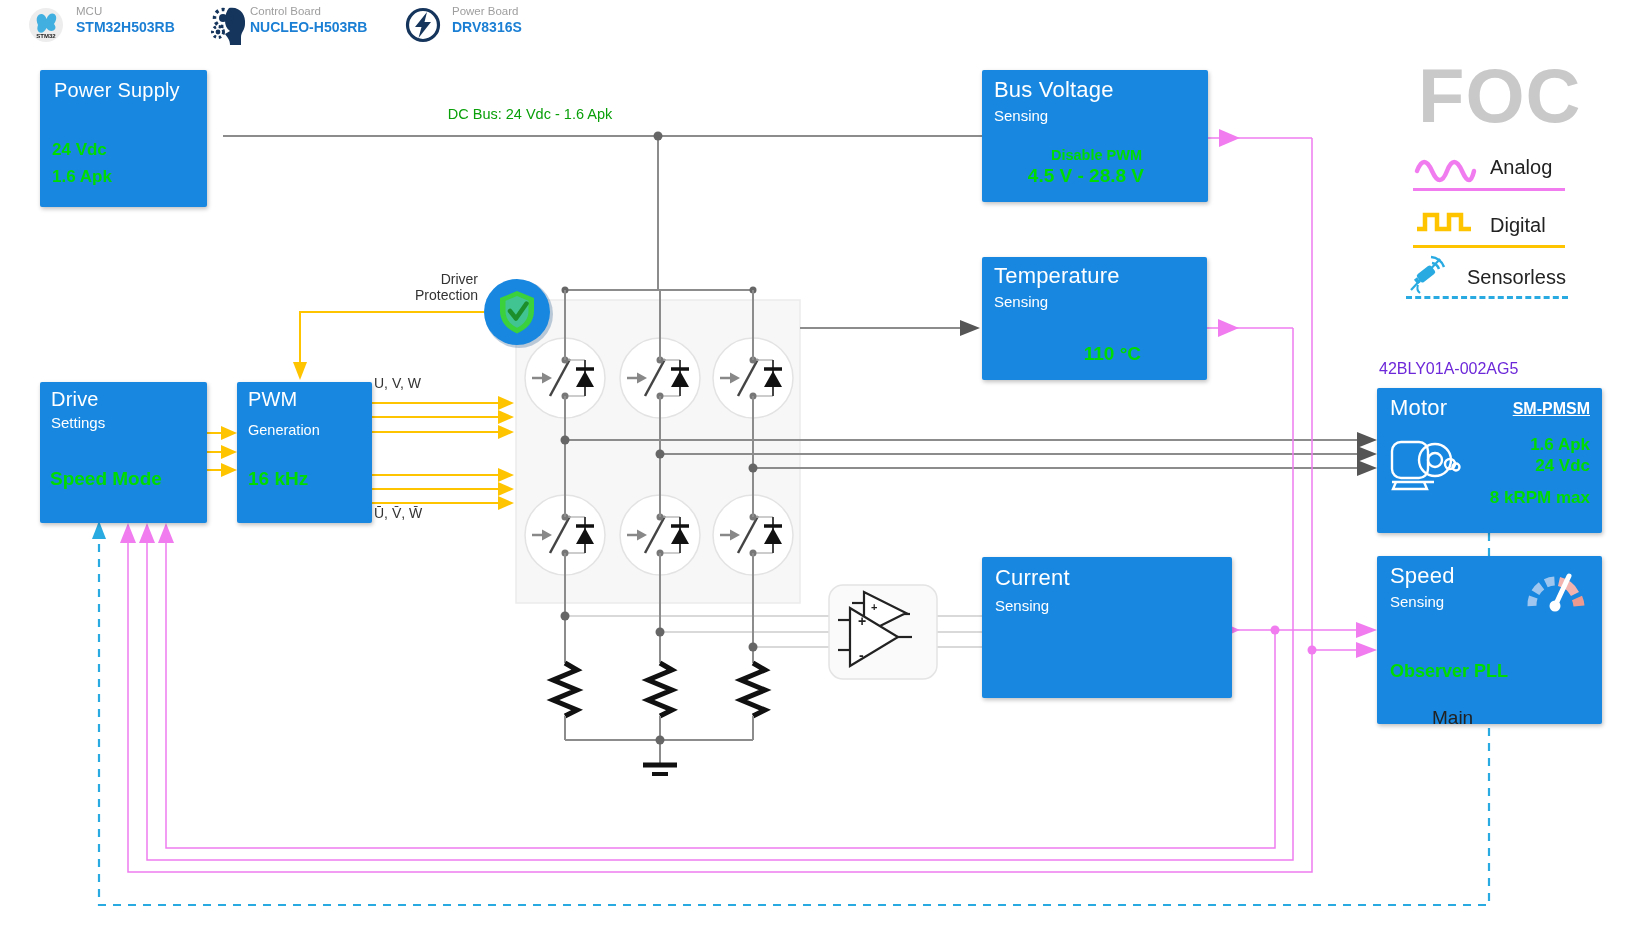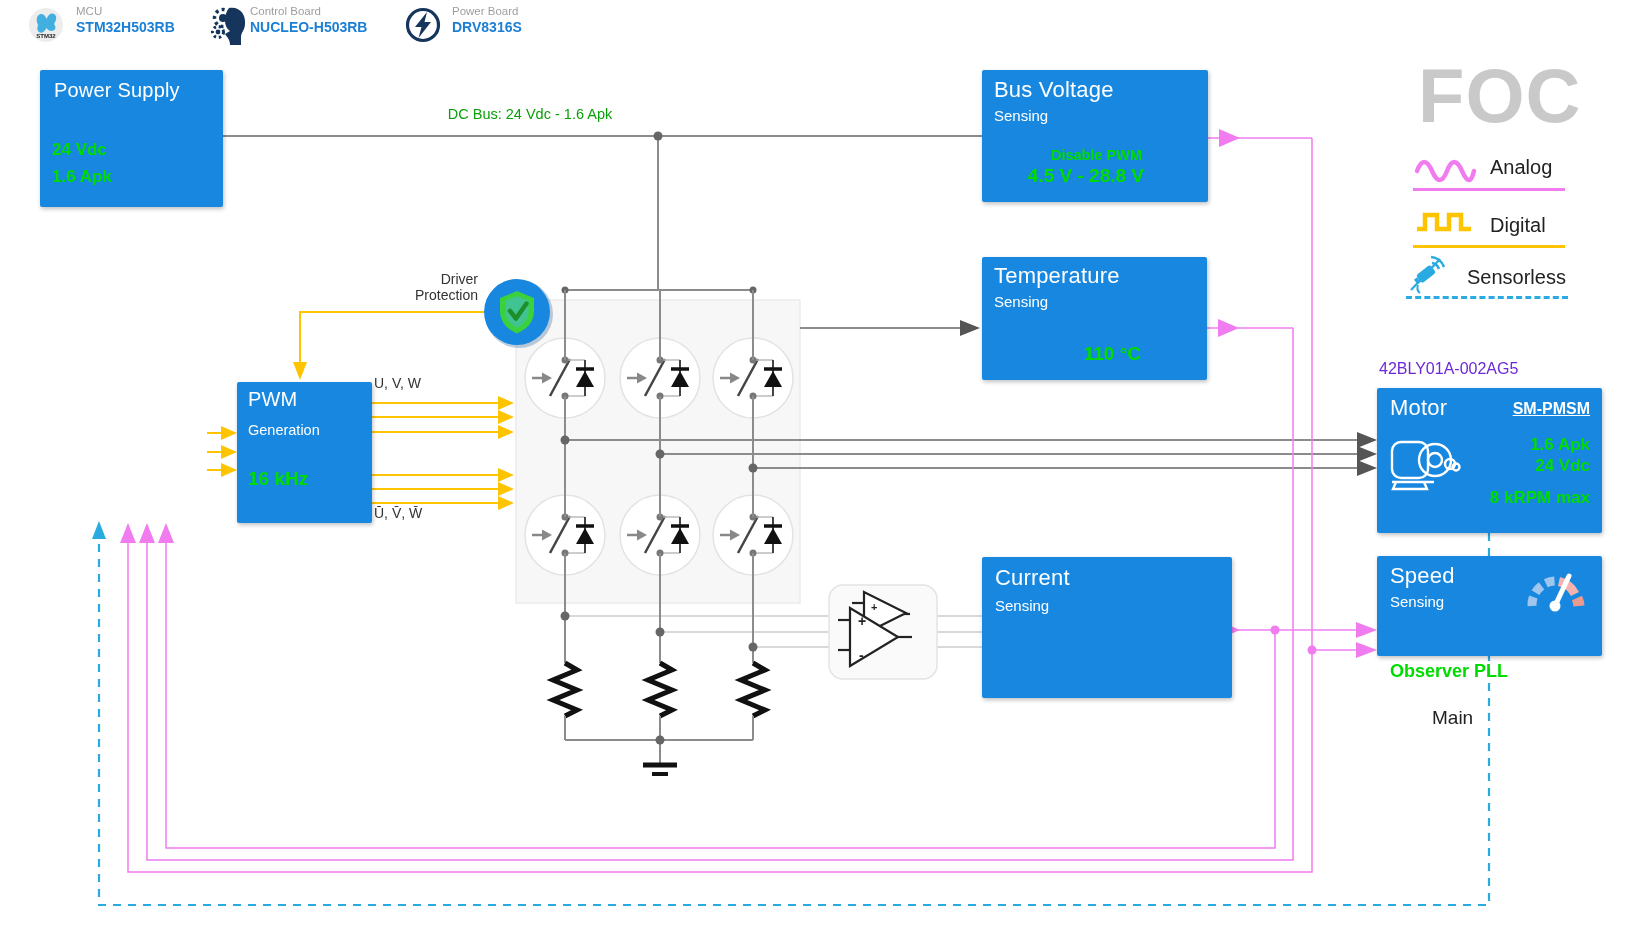--- a/index.html
+++ b/index.html
@@ -284,39 +284,44 @@
         <path d="M28 13 A9 9 0 0 1 35 19" stroke="#29abe2" stroke-width="2.5" fill="none"></path>
         <path d="M27 7 A15 15 0 0 1 40 17" stroke="#29abe2" stroke-width="2.5" fill="none"></path>
         <line x1="7" y1="40" x2="36" y2="9" stroke="#29abe2" stroke-width="2.2"></line>
         <path d="M14 35 q-2 5 2 8" stroke="#29abe2" stroke-width="2" fill="none"></path>
       </svg>
     </span>
     <span class="legend-text" style="left:1467px;top:266px;">Sensorless</span>
     <div class="abs" style="left:1406px;top:296px;width:162px;border-top:3.5px dashed var(--sensorless_blue);"></div>
   </div>
 
-  <div class="blk" style="left:40px;top:70px;width:183px;height:137px;">
+  <div class="blk" style="left:40px;top:70px;width:167px;height:137px;">
     <div class="b-title" style="left:14px;top:9px;font-size:20px;">Power Supply</div>
     <div class="grn" style="left:12px;top:70px;font-size:17px;">24 Vdc</div>
     <div class="grn" style="left:12px;top:97px;font-size:17px;">1.6 Apk</div>
   </div>
 
   <div class="blk" style="left:982px;top:70px;width:226px;height:132px;">
     <div class="b-title" style="left:12px;top:7px;font-size:22px;">Bus Voltage</div>
     <div class="b-sub" style="left:12px;top:37px;">Sensing</div>
     <div class="grn" style="right:66px;top:77px;font-size:14.5px;">Disable PWM</div>
     <div class="grn" style="right:64px;top:95px;font-size:19px;">4.5 V - 28.8 V</div>
   </div>
 
   <div class="blk" style="left:982px;top:257px;width:225px;height:123px;">
     <div class="b-title" style="left:12px;top:6px;font-size:22px;">Temperature</div>
     <div class="b-sub" style="left:12px;top:36px;">Sensing</div>
     <div class="grn" style="right:66px;top:86px;font-size:19px;">110 °C</div>
   </div>
 
+  <div class="blk" style="left:40px;top:382px;width:167px;height:141px;">
+    <div class="b-title" style="left:11px;top:6px;font-size:20px;">Drive</div>
+    <div class="b-sub" style="left:11px;top:32px;">Settings</div>
+    <div class="grn" style="left:10px;top:86px;font-size:19px;">Speed Mode</div>
+  </div>
 
   <div class="blk" style="left:237px;top:382px;width:135px;height:141px;">
     <div class="b-title" style="left:11px;top:6px;font-size:20px;">PWM</div>
     <div class="b-sub" style="left:11px;top:40px;font-size:14.5px;">Generation</div>
     <div class="grn" style="left:11px;top:86px;font-size:19px;">16 kHz</div>
   </div>
 
   <div class="blk" style="left:982px;top:557px;width:250px;height:141px;">
     <div class="b-title" style="left:13px;top:8px;font-size:22px;">Current</div>
     <div class="b-sub" style="left:13px;top:40px;">Sensing</div>
@@ -335,21 +340,21 @@
           <circle cx="69" cy="41" r="3.5"></circle>
         <path d="M5 56 h42"></path>
           <path d="M9 56 l-3 7 h34 l-3 -7"></path>
       </svg>
     </span>
     <div class="grn" style="right:12px;top:47px;font-size:17px;">1.6 Apk</div>
     <div class="grn" style="right:12px;top:68px;font-size:17px;">24 Vdc</div>
     <div class="grn" style="right:12px;top:100px;font-size:17px;">8 kRPM max</div>
   </div>
 
-  <div class="blk" style="left:1377px;top:556px;width:225px;height:100px;">
+  <div class="blk" style="left:1377px;top:556px;width:225px;height:168px;">
     <div class="b-title" style="left:13px;top:7px;font-size:22px;">Speed</div>
     <div class="b-sub" style="left:13px;top:37px;">Sensing</div>
     <span class="abs" style="right:10px;top:8px;">
       <svg width="74" height="56">
         <path d="M14 42 A24 24 0 0 1 37 17" stroke="#9fc6ee" stroke-width="9" fill="none" stroke-dasharray="9 5"></path>
         <path d="M41 17.5 A24 24 0 0 1 57 30" stroke="#f2b3ae" stroke-width="9" fill="none"></path>
         <path d="M59 34 A24 24 0 0 1 61 42" stroke="#ec9a90" stroke-width="11" fill="none"></path>
         <line x1="37" y1="42" x2="51" y2="12" stroke="#fff" stroke-width="5" stroke-linecap="round"></line>
         <circle cx="37" cy="42" r="5.5" fill="#fff"></circle>
       </svg>

